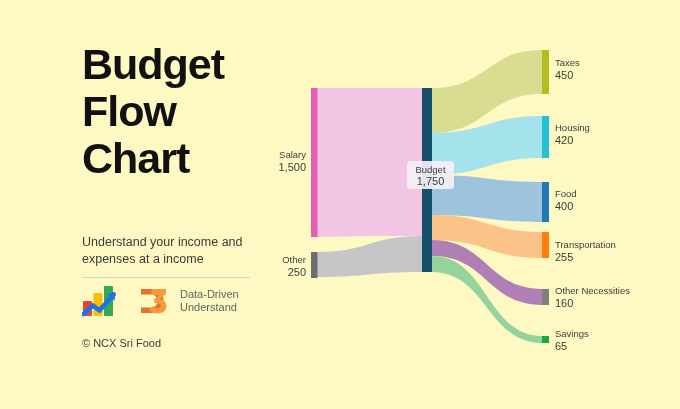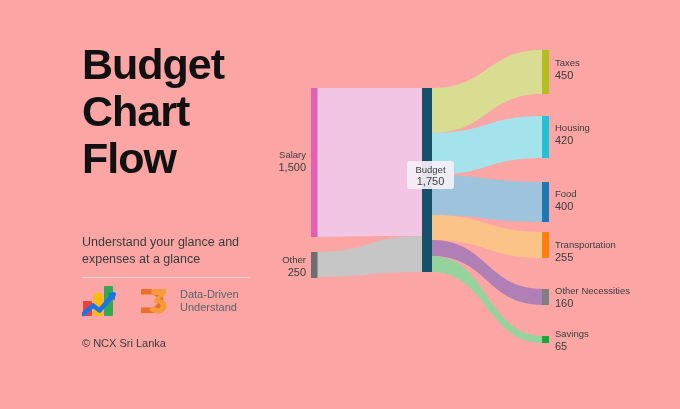--- a/index.html
+++ b/index.html
@@ -4,21 +4,21 @@
 <style>
   html, body {
     margin: 0;
     padding: 0;
     background: #ffffff;
   }
   #page {
     position: relative;
     width: 680px;
     height: 409px;
-    background: #fca5a5;
+    background: #fef9c3;
     overflow: hidden;
     font-family: "Liberation Sans", sans-serif;
   }
 
   
   #left-panel {
     position: absolute;
     left: 0;
     top: 0;
     width: 272px;
@@ -122,25 +122,25 @@
 </style>
 </head>
 <body>
 
 <div id="page">
 
   <div id="left-panel">
 
     <div id="title-block">
       <div class="title-line">Budget</div>
+      <div class="title-line">Flow</div>
       <div class="title-line">Chart</div>
-      <div class="title-line">Flow</div>
     </div>
 
-    <div id="subtitle">Understand your glance and expenses at a glance</div>
+    <div id="subtitle">Understand your income and expenses at a income</div>
 
     <div id="divider"></div>
 
     <div id="logo-row">
 
       <div id="chart-logo">
         <svg width="42" height="34" viewBox="0 0 42 34">
           <rect x="1" y="17" width="9" height="15" rx="1" fill="#ea4335"></rect>
           <rect x="11.5" y="9" width="9" height="23" rx="1" fill="#fbbc04"></rect>
           <rect x="22" y="2" width="9" height="30" rx="1" fill="#34a853"></rect>
@@ -158,21 +158,21 @@
                    C22.8 18.1 21.5 17.2 19 17.2 H16.2 V13.2 L21 9 H13.5 Z" fill="#f59b3c"></path>
         </svg>
       </div>
 
       <div id="d3-text">
         <div>Data-Driven</div>
         <div>Understand</div>
       </div>
     </div>
 
-    <div id="copyright">© NCX Sri Lanka</div>
+    <div id="copyright">© NCX Sri Food</div>
   </div>
 
   <div id="sankey">
     <svg width="408" height="409" viewBox="0 0 408 409">
 
       <g>
 
         <path d="M45,88 C97,88 97,88 150,88 L150,236 C97,236 97,236 45,237 Z" fill="#f2c5e4"></path>
 
         <path d="M45,252 C97,252 97,236 150,236 L150,272 C97,272 97,277 45,277 Z" fill="#c6c6c6"></path>

